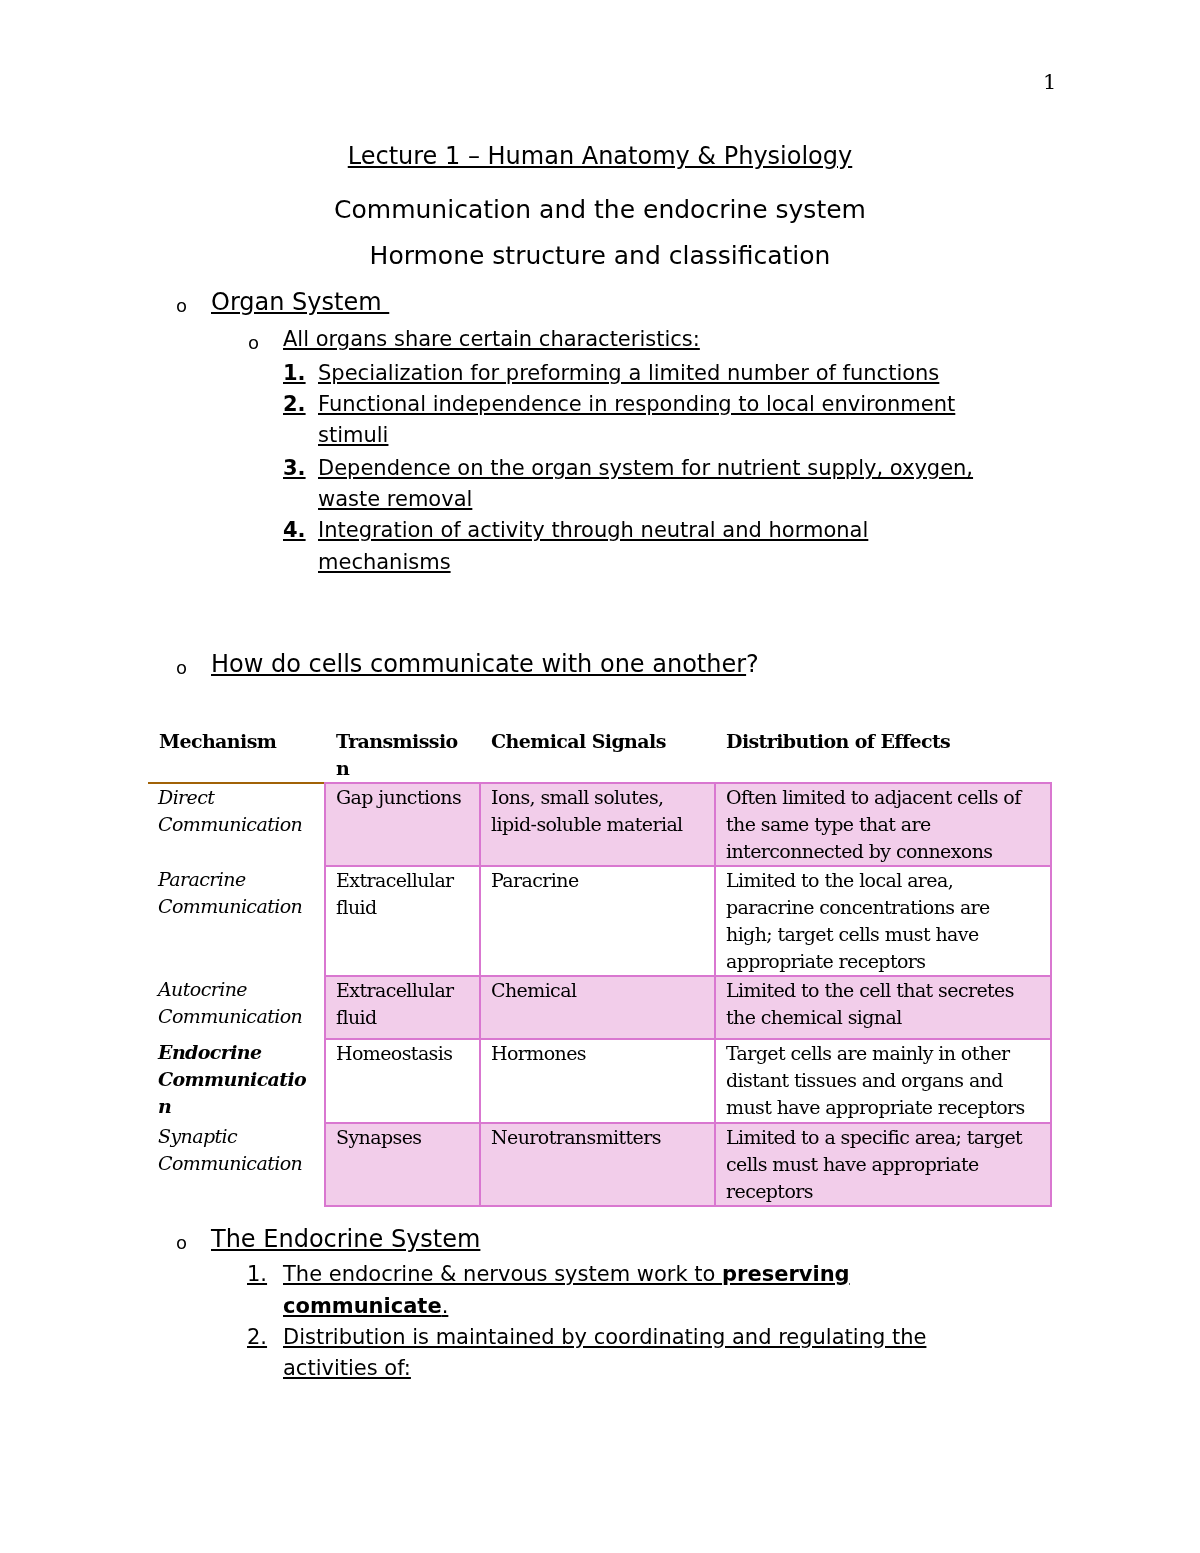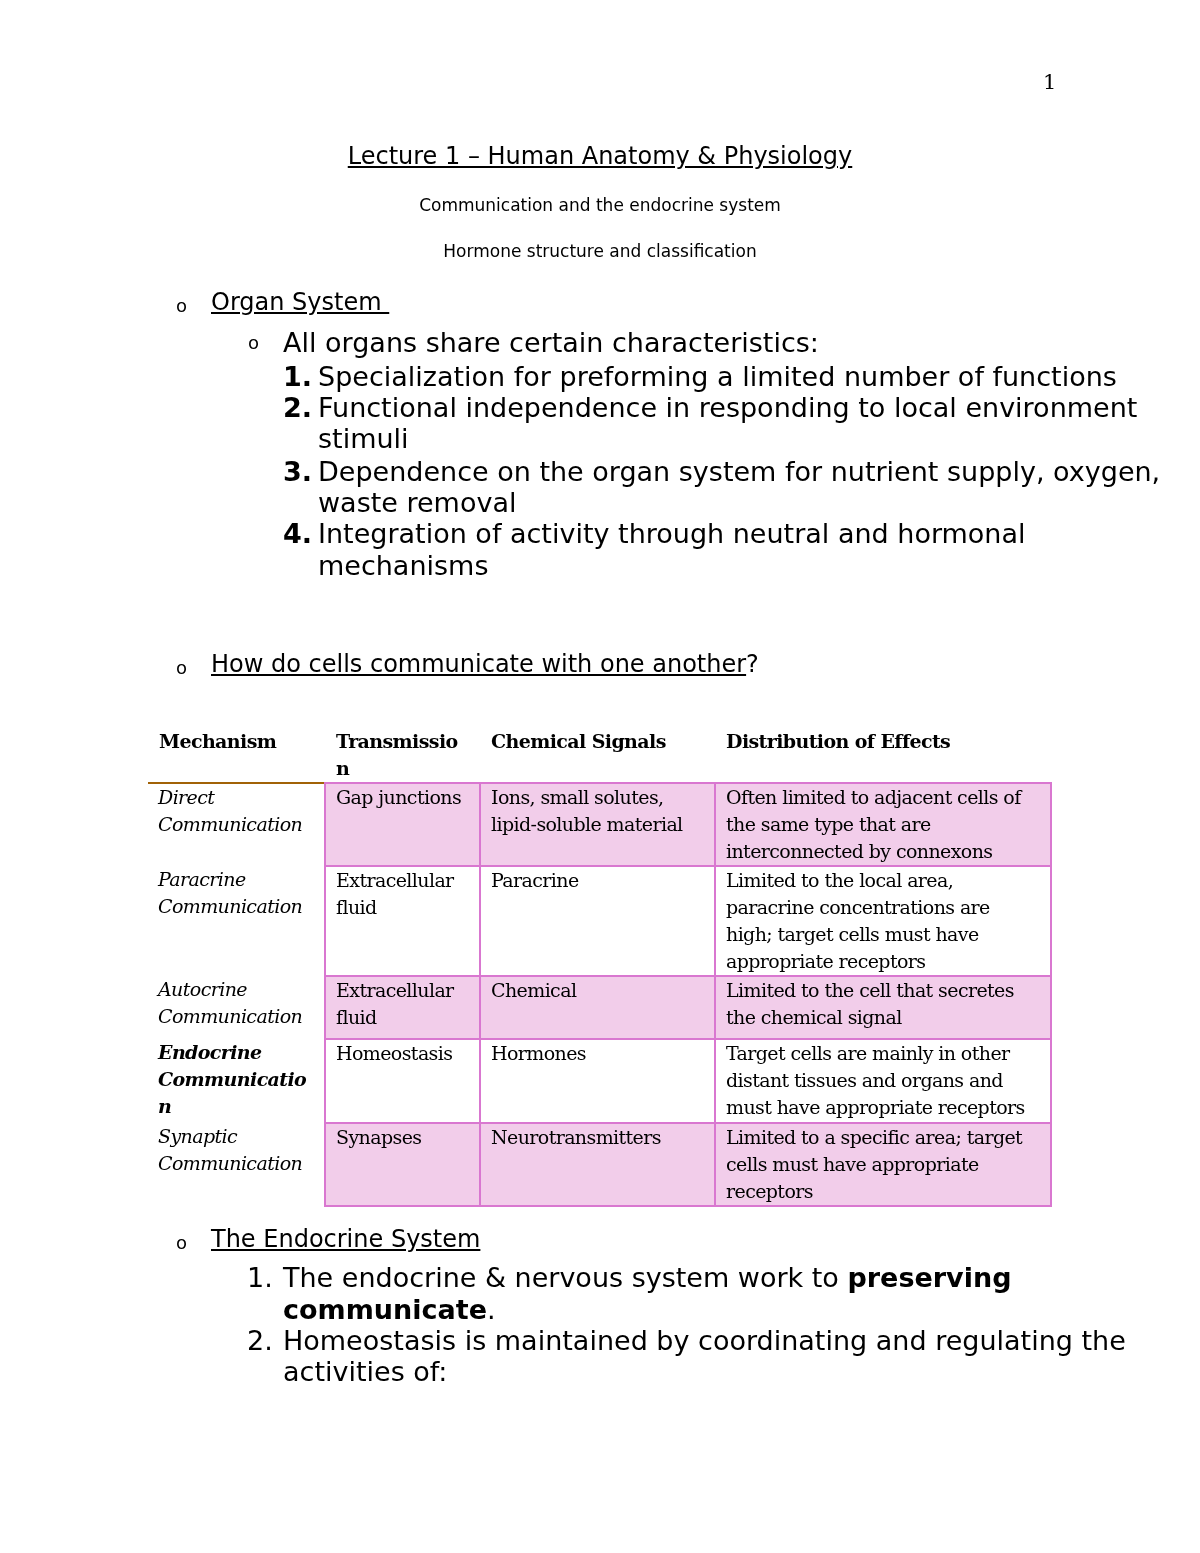--- a/index.html
+++ b/index.html
@@ -1,25 +1,25 @@
 <!DOCTYPE html>
 <html><head>
 <meta charset="utf-8">
 <style>
   html, body { margin: 0; padding: 0; background: #ffffff; }
   body { width: 1200px; height: 1553px; position: relative; overflow: hidden;
          font-family: "DejaVu Sans", sans-serif; color: #000; }
   .page-num { position: absolute; top: 70px; left: 1043px; font-family: "DejaVu Serif", serif; font-size: 21px; }
   .title { position: absolute; top: 142px; left: 0; width: 1200px; text-align: center; font-size: 24px; }
   .title span { text-decoration: underline; }
-  .subtitle { position: absolute; left: 0; width: 1200px; text-align: center; font-size: 17px; }
+  .subtitle { position: absolute; left: 0; width: 1200px; text-align: center; font-size: 25px; }
   .bullet { position: absolute; font-size: 18px; }
   .h-sec { position: absolute; font-size: 24px; }
   .h-sec .u { text-decoration: underline; }
-  .line { position: absolute; font-size: 27px; white-space: nowrap; }
+  .line { position: absolute; font-size: 21px; white-space: nowrap; text-decoration: underline; }
   .num { font-weight: bold; }
   table.cmp { position: absolute; top: 700px; left: 148px; border-collapse: collapse;
               font-family: "DejaVu Serif", serif; font-size: 19px; letter-spacing: -0.6px; margin-top: 24px; }
   table.cmp th { text-align: left; font-weight: bold; vertical-align: top; padding: 4px 10px 0 11px; height: 52px; line-height: 27px; }
   table.cmp td { vertical-align: top; padding: 0 10px; line-height: 27px; }
   table.cmp tbody tr td { border: 2px solid #d977d0; }
   table.cmp tbody tr td.mech { border-left: none; border-top: none; border-bottom: none; font-style: italic; }
   table.cmp tbody tr:first-child td { border-top: 2px solid #d977d0; }
   table.cmp tbody tr:first-child td.mech { border-top: 2px solid #a16207; }
   tr.shaded td:not(.mech) { background: #f2cdea; }
@@ -102,14 +102,14 @@
 </table>
 
 <div class="bullet" style="top:1232px;left:176px">o</div>
 <div class="h-sec" style="top:1225px;left:211px"><span class="u">The Endocrine System</span></div>
 
 <div class="line" style="top:1262px;left:247px">1.</div>
 <div class="line" style="top:1262px;left:283px"><span style="white-space:pre">The endocrine &amp; nervous system work to </span><b>preserving</b></div>
 <div class="line" style="top:1294px;left:283px"><b>communicate</b><span>.</span></div>
 
 <div class="line" style="top:1325px;left:247px">2.</div>
-<div class="line" style="top:1325px;left:283px">Homeostasis is maintained by coordinating and regulating the</div>
+<div class="line" style="top:1325px;left:283px">Distribution is maintained by coordinating and regulating the</div>
 <div class="line" style="top:1356px;left:283px">activities of:</div>
 
 </body></html>

